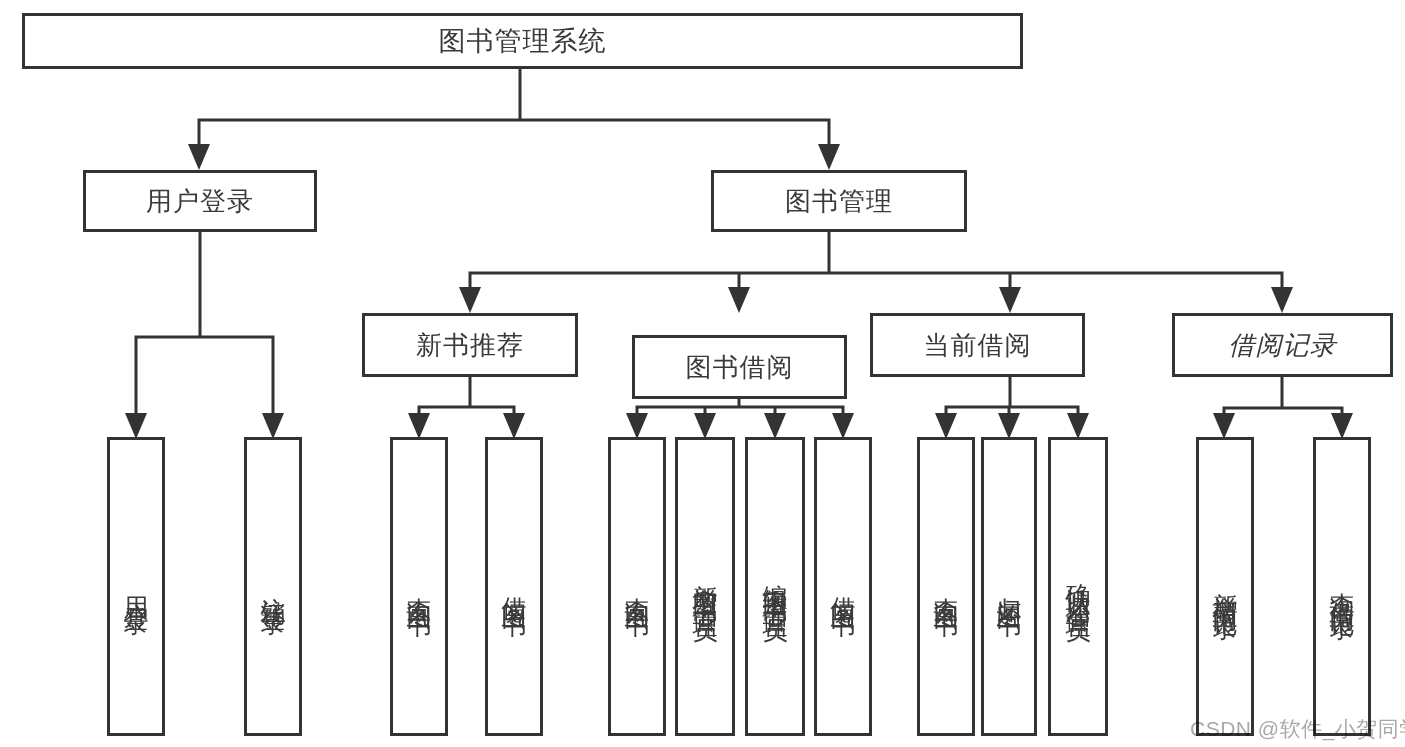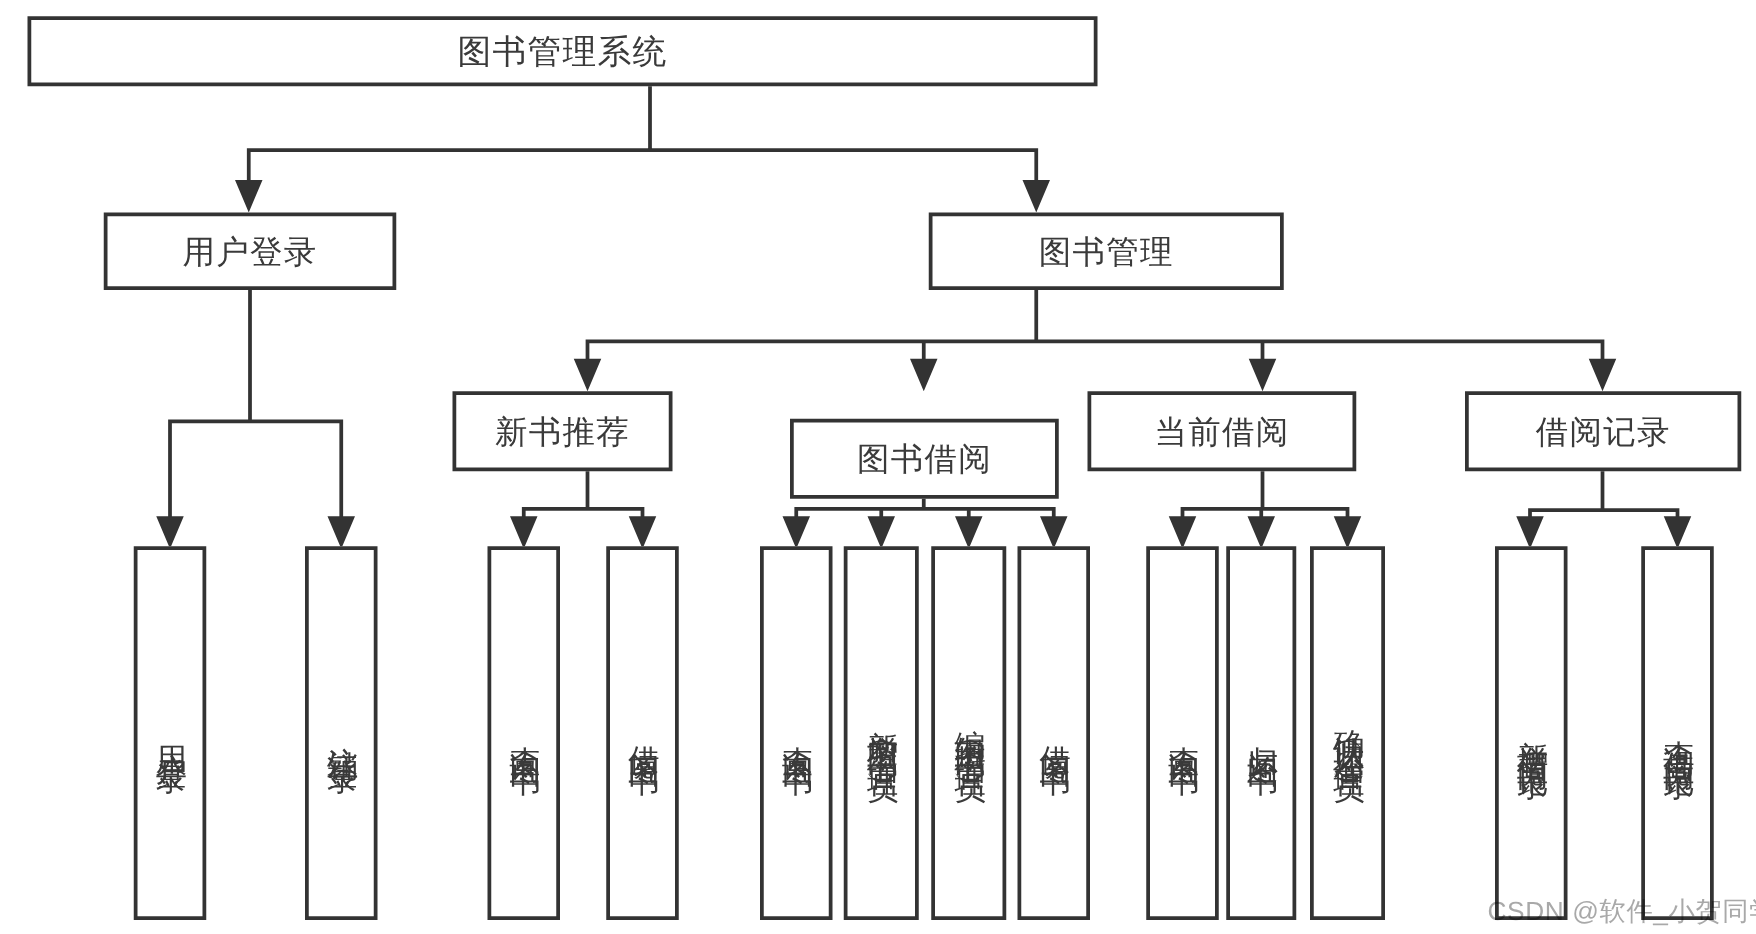--- a/index.html
+++ b/index.html
@@ -32,21 +32,21 @@
     justify-content: center;
     z-index: 1;
     line-height: 1;
   }
   .hbox {
     font-size: 26px;
     letter-spacing: 1px;
     white-space: nowrap;
   }
   .root-box {
-    left: 22px; top: 13px; width: 856px; height: 56px;
+    left: 22px; top: 13px; width: 1001px; height: 56px;
     font-size: 27px;
   }
   .lvl2 { top: 170px; height: 62px; }
   .lvl3 { top: 313px; height: 64px; }
   .vbox {
     top: 437px;
     height: 299px;
     width: 58px;
     writing-mode: vertical-rl;
     text-orientation: mixed;
@@ -125,26 +125,26 @@
       M935 413 L957 413 L946 439 Z
       M998 413 L1020 413 L1009 439 Z
       M1067 413 L1089 413 L1078 439 Z
       M1213 413 L1235 413 L1224 439 Z
       M1331 413 L1353 413 L1342 439 Z"></path>
   </svg>
 
   <div class="node hbox root-box">图书管理系统</div>
 
   <div class="node hbox lvl2" style="left:83px;width:234px;">用户登录</div>
-  <div class="node hbox lvl2" style="left:743px;width:284px;text-align:center;">图书管理</div>
+  <div class="node hbox lvl2" style="left:711px;width:256px;text-align:center;">图书管理</div>
 
-  <div class="node hbox lvl3" style="left:362px;width:176px;">新书推荐</div>
+  <div class="node hbox lvl3" style="left:362px;width:216px;">新书推荐</div>
   <div class="node hbox lvl3" style="left:632px;width:215px;margin-top:22px;">图书借阅</div>
   <div class="node hbox lvl3" style="left:870px;width:215px;">当前借阅</div>
-  <div class="node hbox lvl3" style="left:1172px;width:221px;">借阅记录</div>
+  <div class="node hbox lvl3" style="left:1172px;width:221px;font-style:italic;">借阅记录</div>
 
   <div class="node vbox" style="left:107px;">用户登录</div>
   <div class="node vbox" style="left:244px;">注销登录</div>
 
   <div class="node vbox" style="left:390px;">查询图书</div>
   <div class="node vbox" style="left:485px;">借阅图书</div>
 
   <div class="node vbox" style="left:608px;">查询图书</div>
   <div class="node vbox" style="left:675px;width:60px;">新增图书（管理员）</div>
   <div class="node vbox" style="left:745px;width:60px;">编辑图书（管理员）</div>

